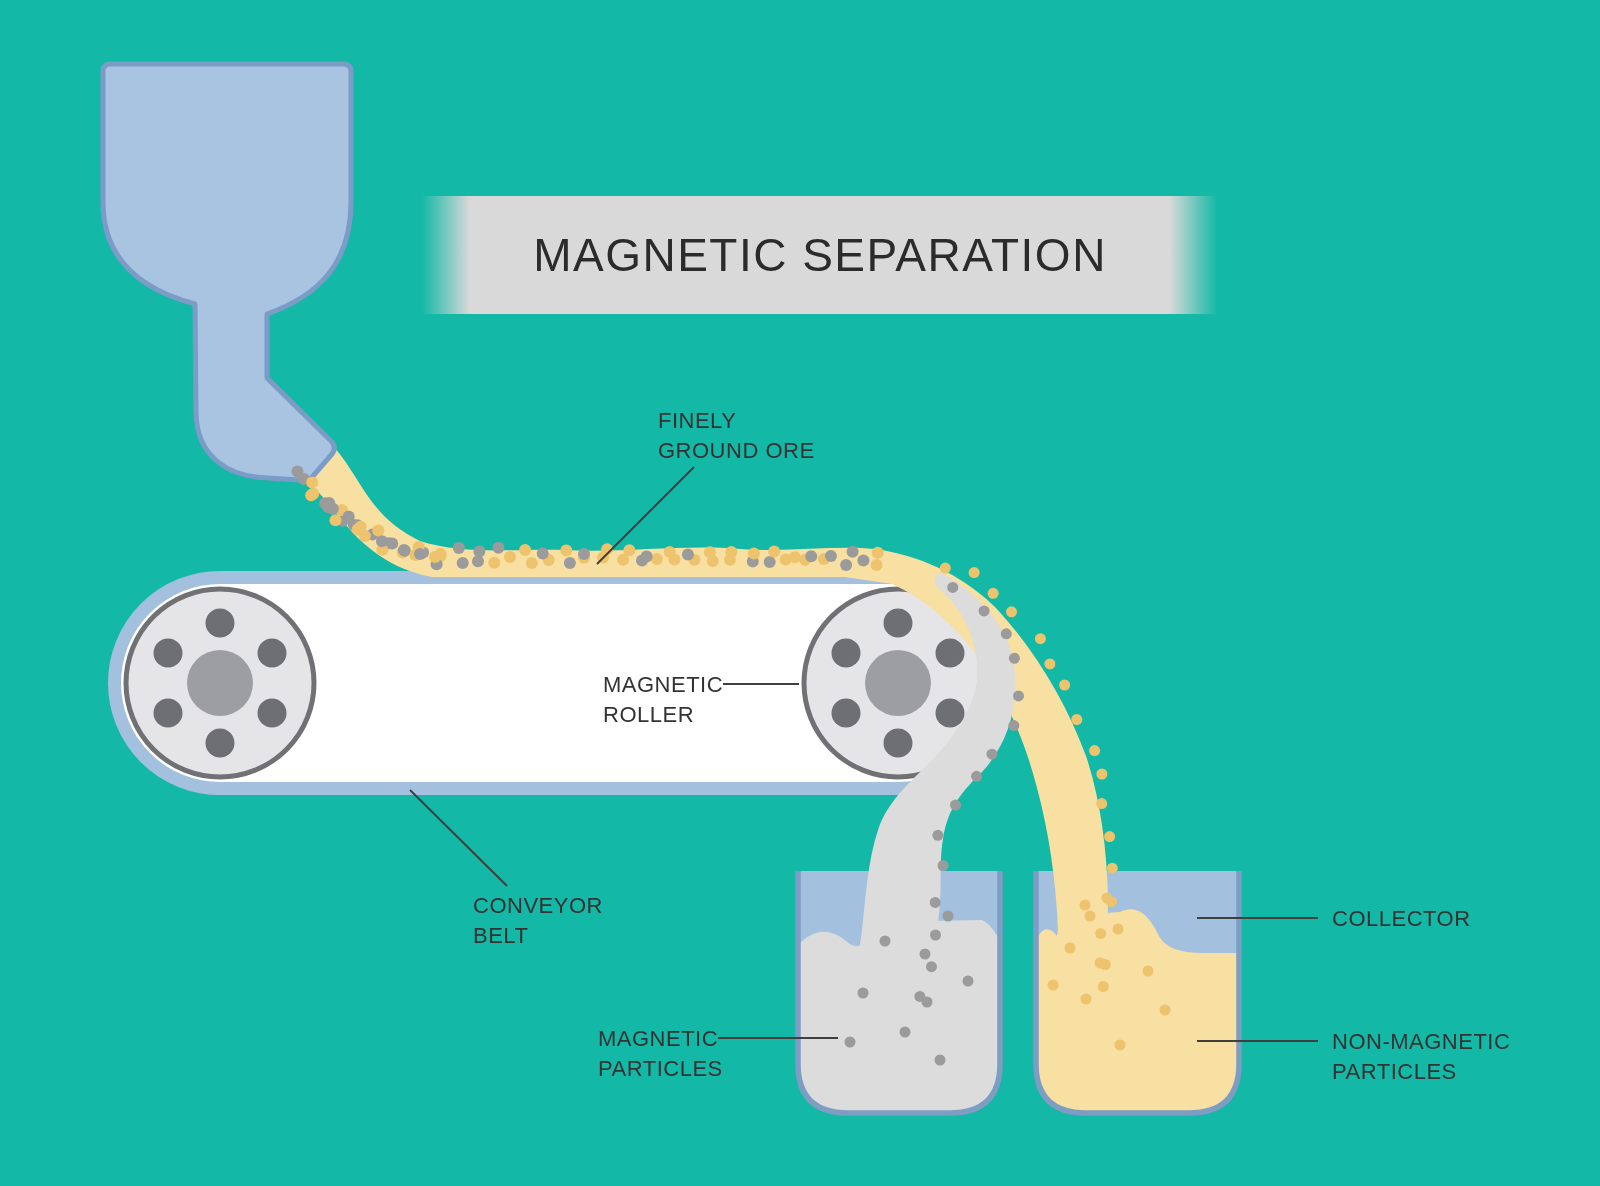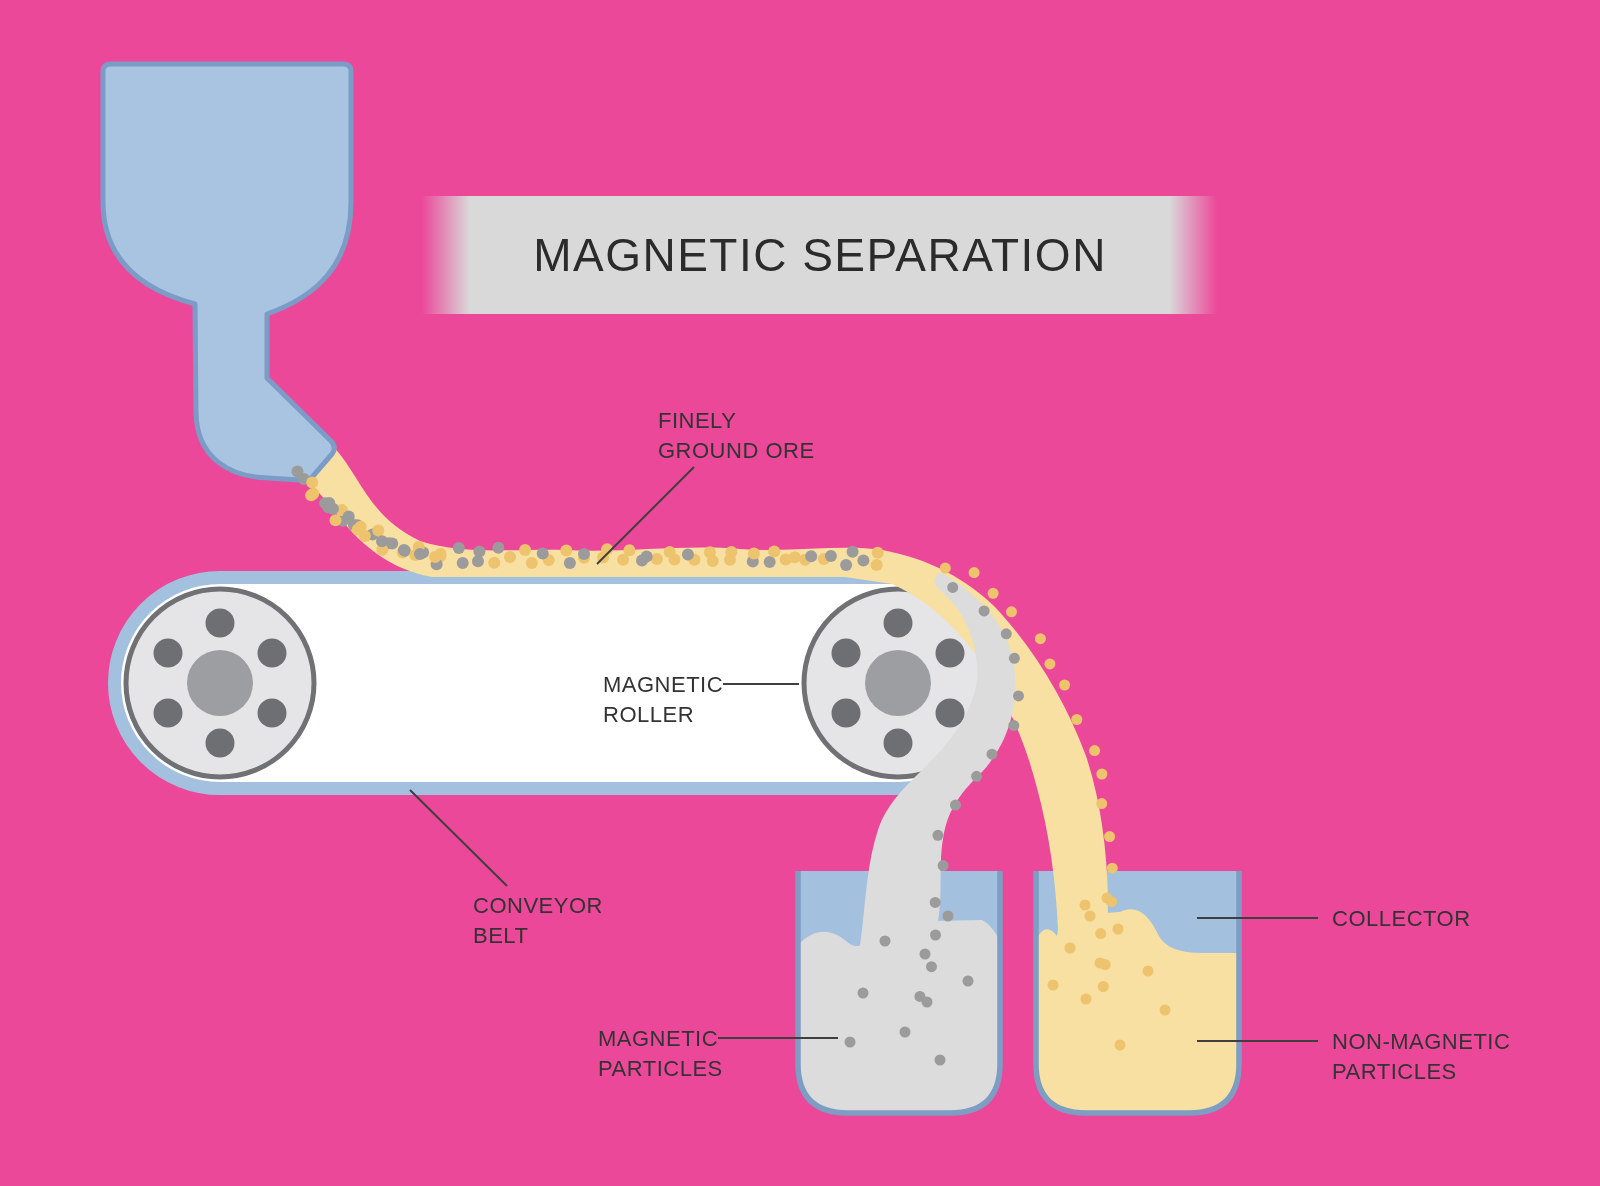--- a/index.html
+++ b/index.html
@@ -1,16 +1,16 @@
 <!DOCTYPE html>
 <html><head>
 <meta charset="utf-8">
 <style>
   html,body{margin:0;padding:0;background:#ffffff;}
-  #stage{width:1600px;height:1186px;position:relative;background:#ec4899;}
+  #stage{width:1600px;height:1186px;position:relative;background:#14b8a6;}
   svg{display:block;}
   .title-text{font-family:"Liberation Sans",sans-serif;font-size:46px;letter-spacing:1.5px;fill:#2b2b2b;}
   .label-text{font-family:"Liberation Sans",sans-serif;font-size:22px;letter-spacing:.5px;fill:#333333;}
   .leader{stroke:#3f3f3f;stroke-width:2;fill:none;}
 </style>
 </head>
 <body>
 
 <div id="stage">
 <svg width="1600" height="1186" viewBox="0 0 1600 1186" xmlns="http://www.w3.org/2000/svg">

